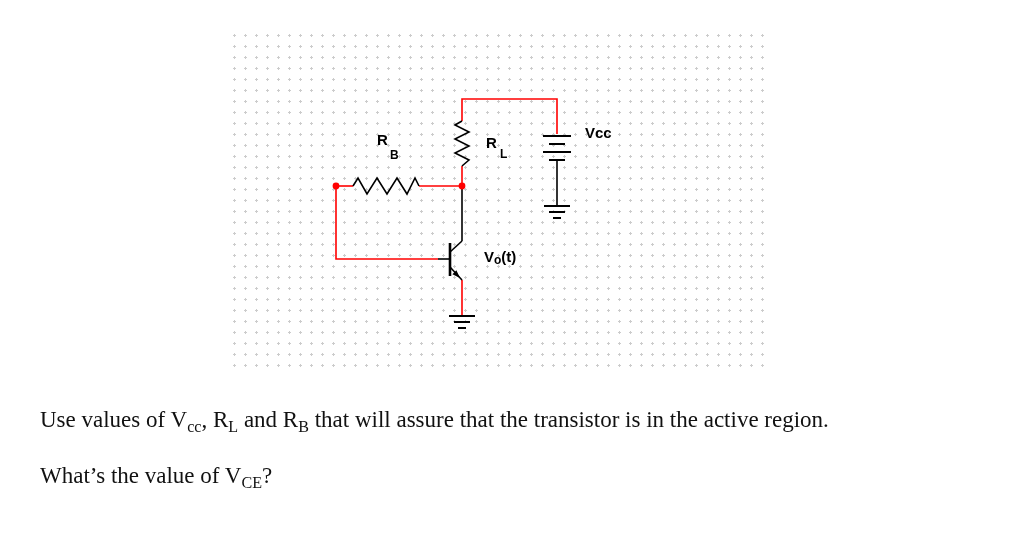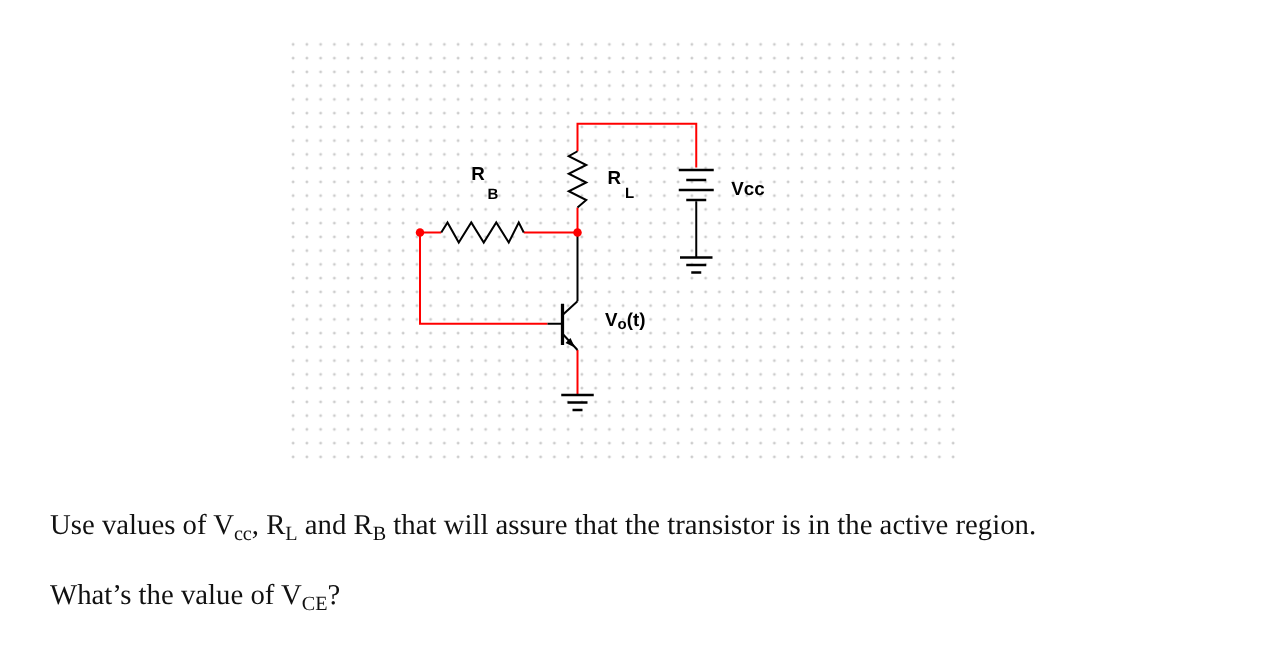--- a/index.html
+++ b/index.html
@@ -95,21 +95,21 @@
       <circle cx="462" cy="186" r="3.4" fill="#ff0000"></circle>
     </g>
   </svg>
 
   <div class="lbl" style="left:377px; top:132px">R</div>
   <div class="lbl small" style="left:390px; top:149px">B</div>
 
   <div class="lbl" style="left:486px; top:135px">R</div>
   <div class="lbl small" style="left:500px; top:148px">L</div>
 
-  <div class="lbl" style="left:585px; top:144px">Vcc</div>
+  <div class="lbl" style="left:585px; top:125px">Vcc</div>
 
   <div class="lbl" style="left:484px; top:249px"><span>V</span><span class="tiny">o</span><span>(t)</span></div>
 
   <p class="q" style="top:462px"><span>What’s the value of V</span><span class="sub">CE</span><span>?</span></p>
 
   <p class="q" style="top:406px"><span>Use values of V</span><span class="sub">cc</span><span>, R</span><span class="sub">L</span><span> and R</span><span class="sub">B</span><span> that will assure that the transistor is in the active region.</span></p>
 
 </div>
 
 </body></html>

